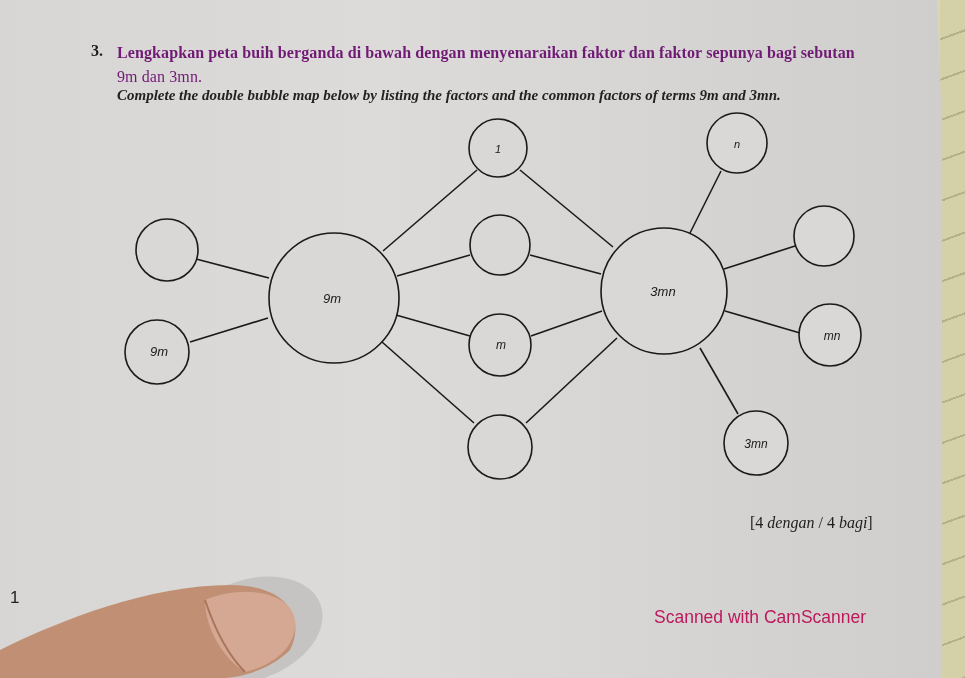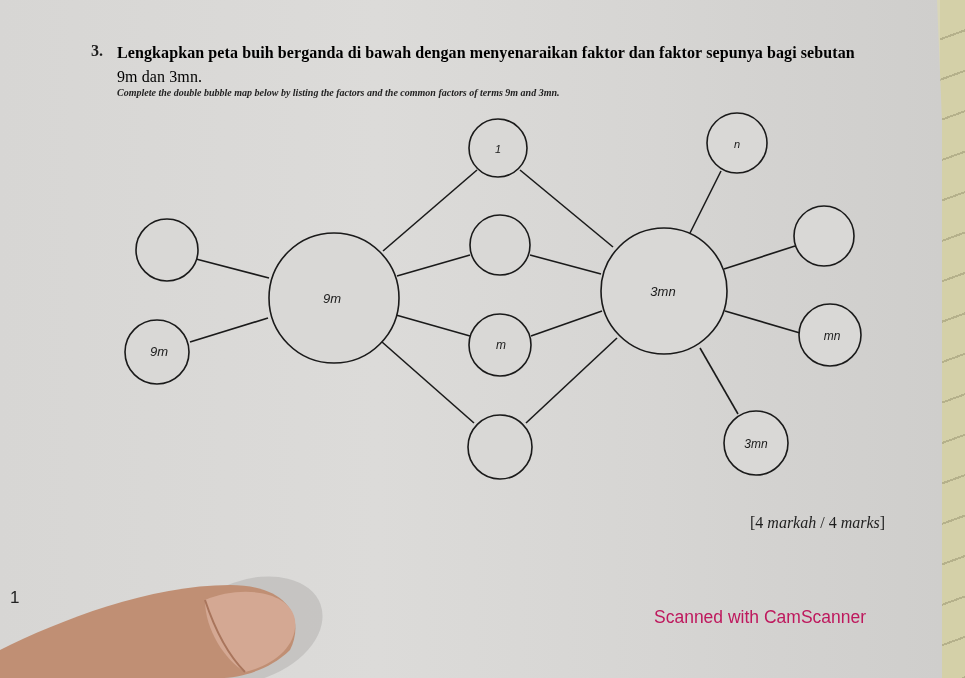--- a/index.html
+++ b/index.html
@@ -10,23 +10,23 @@
   }
   .paper {
     position:absolute; left:0; top:0; width:942px; height:678px;
     background: linear-gradient(90deg, #d7d6d4 0%, #dcdbd9 40%, #d6d5d3 70%, #cfcecc 100%);
     clip-path: polygon(0 0, 937px 0, 965px 678px, 0 678px);
   }
   .side-sheet { position:absolute; left:940px; top:0; width:25px; height:678px; background:#d4d0a8; }
   .side-sheet .fold { position:absolute; left:0; top:0; width:25px; height:678px; opacity:.35;
     background: repeating-linear-gradient(160deg, transparent 0 36px, #7b7655 36px 38px); }
   .q-number { position:absolute; left:91px; top:42px; font-size:16px; font-weight:bold; color:#1c1c1c; }
-  .q-text-ms { position:absolute; left:117px; top:41px; font-size:16px; font-weight:bold; color:#000000; letter-spacing:0.1px; line-height:24px; width:760px; }
+  .q-text-ms { position:absolute; left:117px; top:41px; font-size:16px; font-weight:bold; color:#701a75; letter-spacing:0.1px; line-height:24px; width:760px; }
   .q-text-ms .terms { font-weight:normal;font-family:Liberation Serif, serif; }
-  .q-text-en { position:absolute; left:117px; top:87px; font-size:10px; font-style:italic; font-weight:bold; color:#222; }
+  .q-text-en { position:absolute; left:117px; top:87px; font-size:15px; font-style:italic; font-weight:bold; color:#222; }
   .diagram { position:absolute; left:0; top:0; }
   .marks { position:absolute; left:750px; top:514px; font-size:16px; color:#1e1e1e; }
   .marks i { font-style:italic; }
   .page-number { position:absolute; left:10px; top:588px; font-family:"Liberation Sans", sans-serif; font-size:17px; color:#222; }
   .watermark { position:absolute; left:654px; top:607px; font-family:"Liberation Sans", sans-serif; font-size:17.5px; color:#be185d; }
   .thumb { position:absolute; left:0; top:0; }
   .bubble-label { font-family:"Liberation Sans", sans-serif; font-style:italic; fill:#1a1a1a; }
 </style>
 </head>
 <body>
@@ -85,24 +85,24 @@
     <text class="bubble-label" x="500" y="451"></text>
     <text class="bubble-label" x="737" y="148" font-size="11">n</text>
     <text class="bubble-label" x="824" y="240"></text>
     <text class="bubble-label" x="832" y="340" font-size="12">mn</text>
     <text class="bubble-label" x="756" y="448" font-size="12">3mn</text>
   </g>
 </svg>
 
 <div class="marks">
   <span>[</span><span>4</span>
-  <i>markah</i>
+  <i>dengan</i>
   <span>/</span>
   <span>4</span>
-  <i>marks</i><span>]</span>
+  <i>bagi</i><span>]</span>
 </div>
 
 <svg class="thumb" width="965" height="678">
   <ellipse cx="250" cy="630" rx="75" ry="50" fill="#b8b6b4" opacity="0.6" transform="rotate(-20 250 630)"></ellipse>
   <path d="M0 678 L0 650 C 60 620, 150 585, 230 585 C 290 585, 305 620, 290 650 C 270 670, 240 678, 220 678 Z" fill="#c08f74"></path>
   <path d="M205 600 C 240 585, 290 590, 295 620 C 298 645, 275 665, 245 672 C 225 660, 205 630, 205 600 Z" fill="#d4a893"></path>
   <path d="M205 600 C 215 630, 228 655, 245 672" stroke="#a9755c" stroke-width="2" fill="none"></path>
 </svg>
 
 <div class="page-number">1</div>

